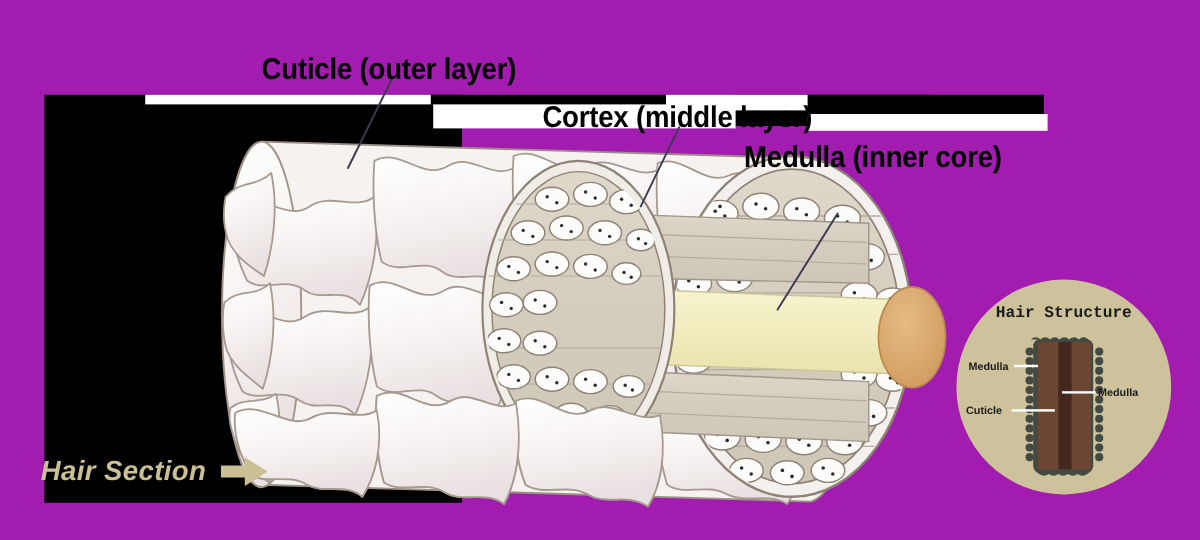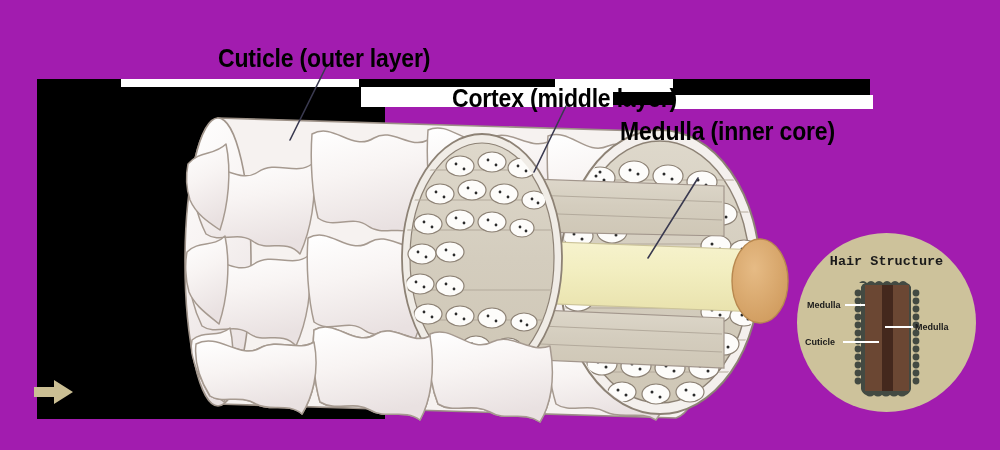--- a/index.html
+++ b/index.html
@@ -446,20 +446,21 @@
       <line x1="566" y1="106" x2="534" y2="172"></line>
       <line x1="698" y1="178" x2="648" y2="258"></line>
     </g>
   </svg>
 
   <div class="callout" id="label-cuticle">Cuticle (outer layer)</div>
   <div class="callout" id="label-cortex">Cortex (middle layer)</div>
   <div class="callout" id="label-medulla">Medulla (inner core)</div>
 
   <div id="hair-section-group">
+    <span id="hair-section-label">Hair Section</span>
     <svg id="hair-section-arrow" width="40" height="26" viewBox="0 0 40 26" xmlns="http://www.w3.org/2000/svg">
       <path d="M 0 8 L 20 8 L 20 1 L 39 13 L 20 25 L 20 18 L 0 18 Z" fill="#cbbf94"></path>
     </svg>
   </div>
 
   <div id="inset">
     <div id="inset-title">Hair Structure</div>
 
     <svg style="position:absolute; left:52px; top:44px;" width="76" height="122" viewBox="0 0 76 122" xmlns="http://www.w3.org/2000/svg">
 

